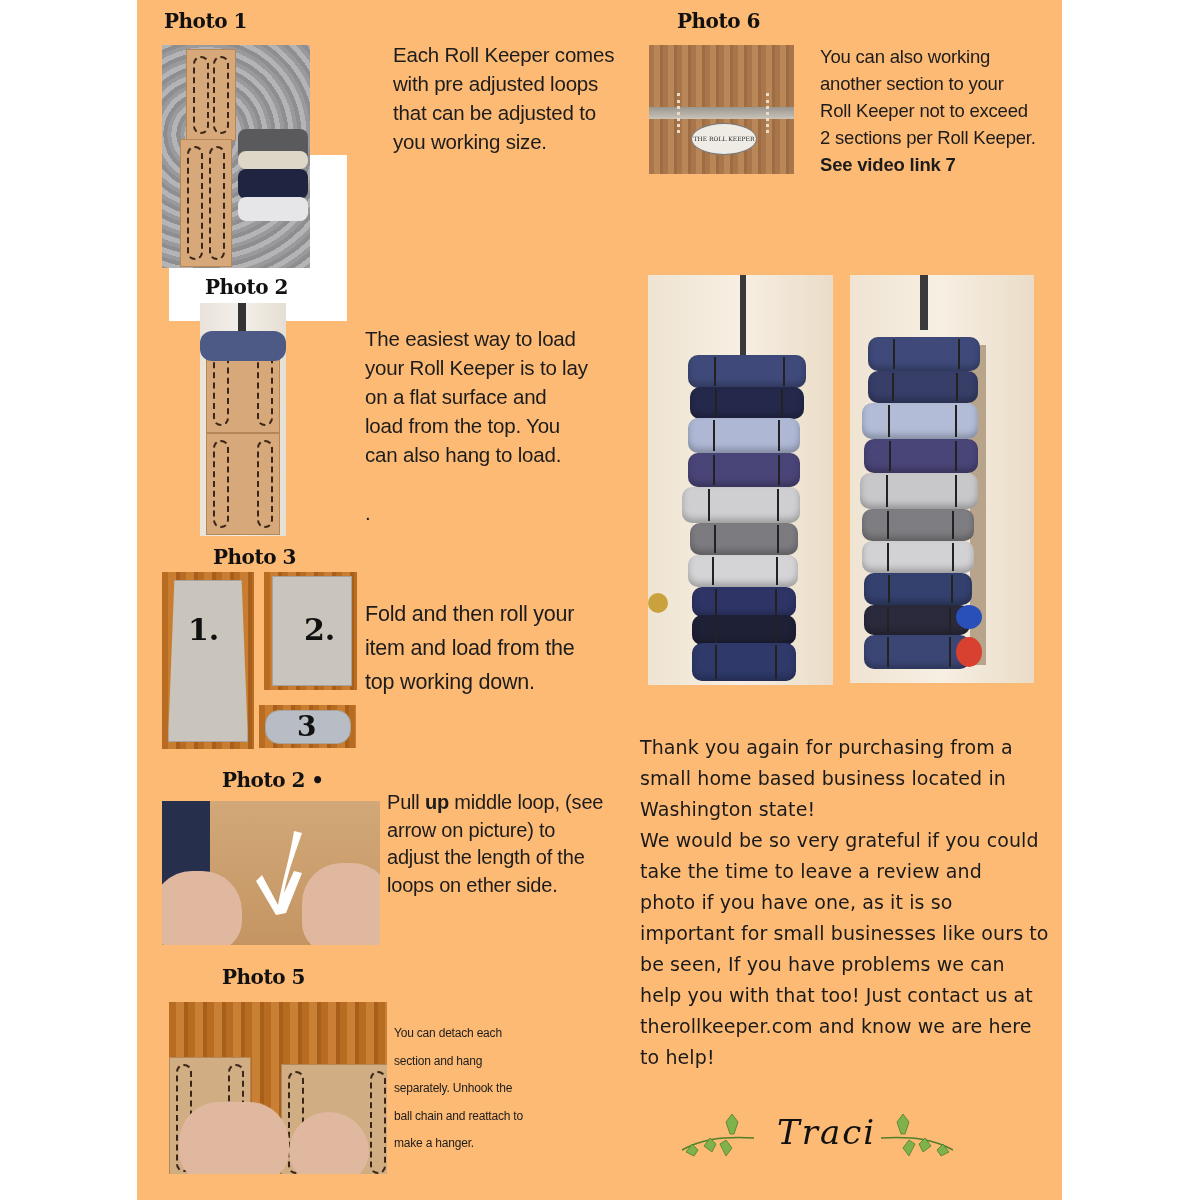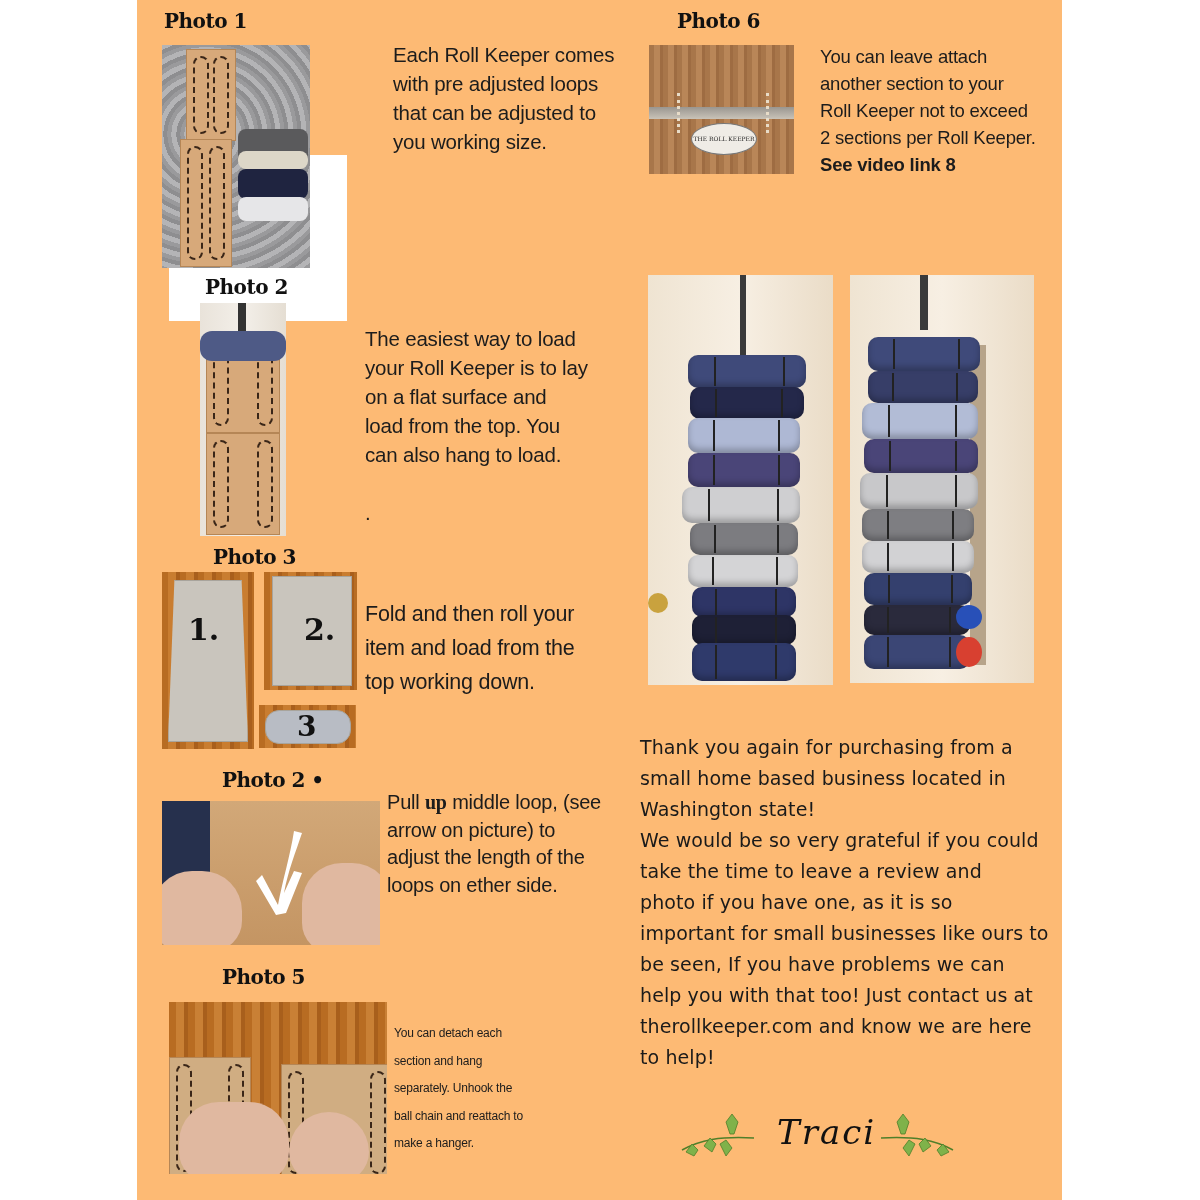--- a/index.html
+++ b/index.html
@@ -14,21 +14,21 @@
   }
   .abs { position: absolute; }
   .photo-label {
     font-family: "DejaVu Serif", serif; font-weight: bold; font-size: 20px;
     color: #111; letter-spacing: -0.5px; white-space: nowrap;
   }
   .caption {
     font-family: "Liberation Sans", sans-serif; font-size: 20.5px; line-height: 29px;
     color: #1c1c1c; letter-spacing: -0.2px;
   }
-  .caption b { font-weight: bold; font-family: Liberation Serif, serif; }
+  .caption b { font-weight: bold; }
   .thanks {
     font-family: "DejaVu Sans", sans-serif; font-size: 19px; line-height: 31px;
     color: #1a1a1a; letter-spacing: 0.1px; white-space: pre-line;
   }
   .photo { position: absolute; overflow: hidden; }
   .white-pad { position: absolute; background: #ffffff; }
 
   
   .p1 { background: repeating-radial-gradient(circle at 30% 40%, #8e8e90 0 4px, #b4b4b6 4px 9px, #9a9a9c 9px 13px); }
   .board { position: absolute; background: #d7a97a; border: 1px solid #b58656; }
@@ -160,25 +160,25 @@
   </div>
 
   <div class="abs photo-label" style="left:540px; top:9px;">Photo 6</div>
   <div class="photo p6" style="left:512px; top:45px; width:145px; height:129px;">
     <div style="position:absolute; left:0; top:62px; width:145px; height:12px; background:linear-gradient(180deg,#9a9690,#c9c3b8);"></div>
     <div style="position:absolute; left:28px; top:48px; width:3px; height:40px; border-left:3px dotted #e8dcc8;"></div>
     <div style="position:absolute; left:117px; top:48px; width:3px; height:40px; border-left:3px dotted #e8dcc8;"></div>
     <div style="position:absolute; left:42px; top:78px; width:64px; height:30px; border-radius:50%; background:#efece6; border:1px solid #777; font-family:'DejaVu Serif',serif; font-size:6px; text-align:center; line-height:30px; color:#222;">THE ROLL KEEPER</div>
   </div>
   <div class="abs caption" style="left:683px; top:43px; width:240px; font-size:18.5px; line-height:27px;">
-    <div>You can leave attach</div>
+    <div>You can also working</div>
     <div>another section to your</div>
     <div>Roll Keeper not to exceed</div>
     <div>2 sections per Roll Keeper.</div>
-    <div style="font-weight:bold;">See video link 8</div>
+    <div style="font-weight:bold;">See video link 7</div>
   </div>
 
   <div class="photo door" style="left:511px; top:275px; width:185px; height:410px;">
     <div style="position:absolute; left:92px; top:0; width:6px; height:80px; background:#3a3a3a;"></div>
     <div style="position:absolute; left:0; top:318px; width:20px; height:20px; border-radius:50%; background:#c9a23e;"></div>
     <div class="stack-roll" style="left:40px; top:80px; width:118px; height:33px; background:#3f4a7a;"></div>
     <div class="stack-roll" style="left:42px; top:112px; width:114px; height:32px; background:#24284a;"></div>
     <div class="stack-roll" style="left:40px; top:143px; width:112px; height:35px; background:#aeb8d4;"></div>
     <div class="stack-roll" style="left:40px; top:178px; width:112px; height:34px; background:#4a4578;"></div>
     <div class="stack-roll" style="left:34px; top:212px; width:118px; height:36px; background:#cfcfd1;"></div>

